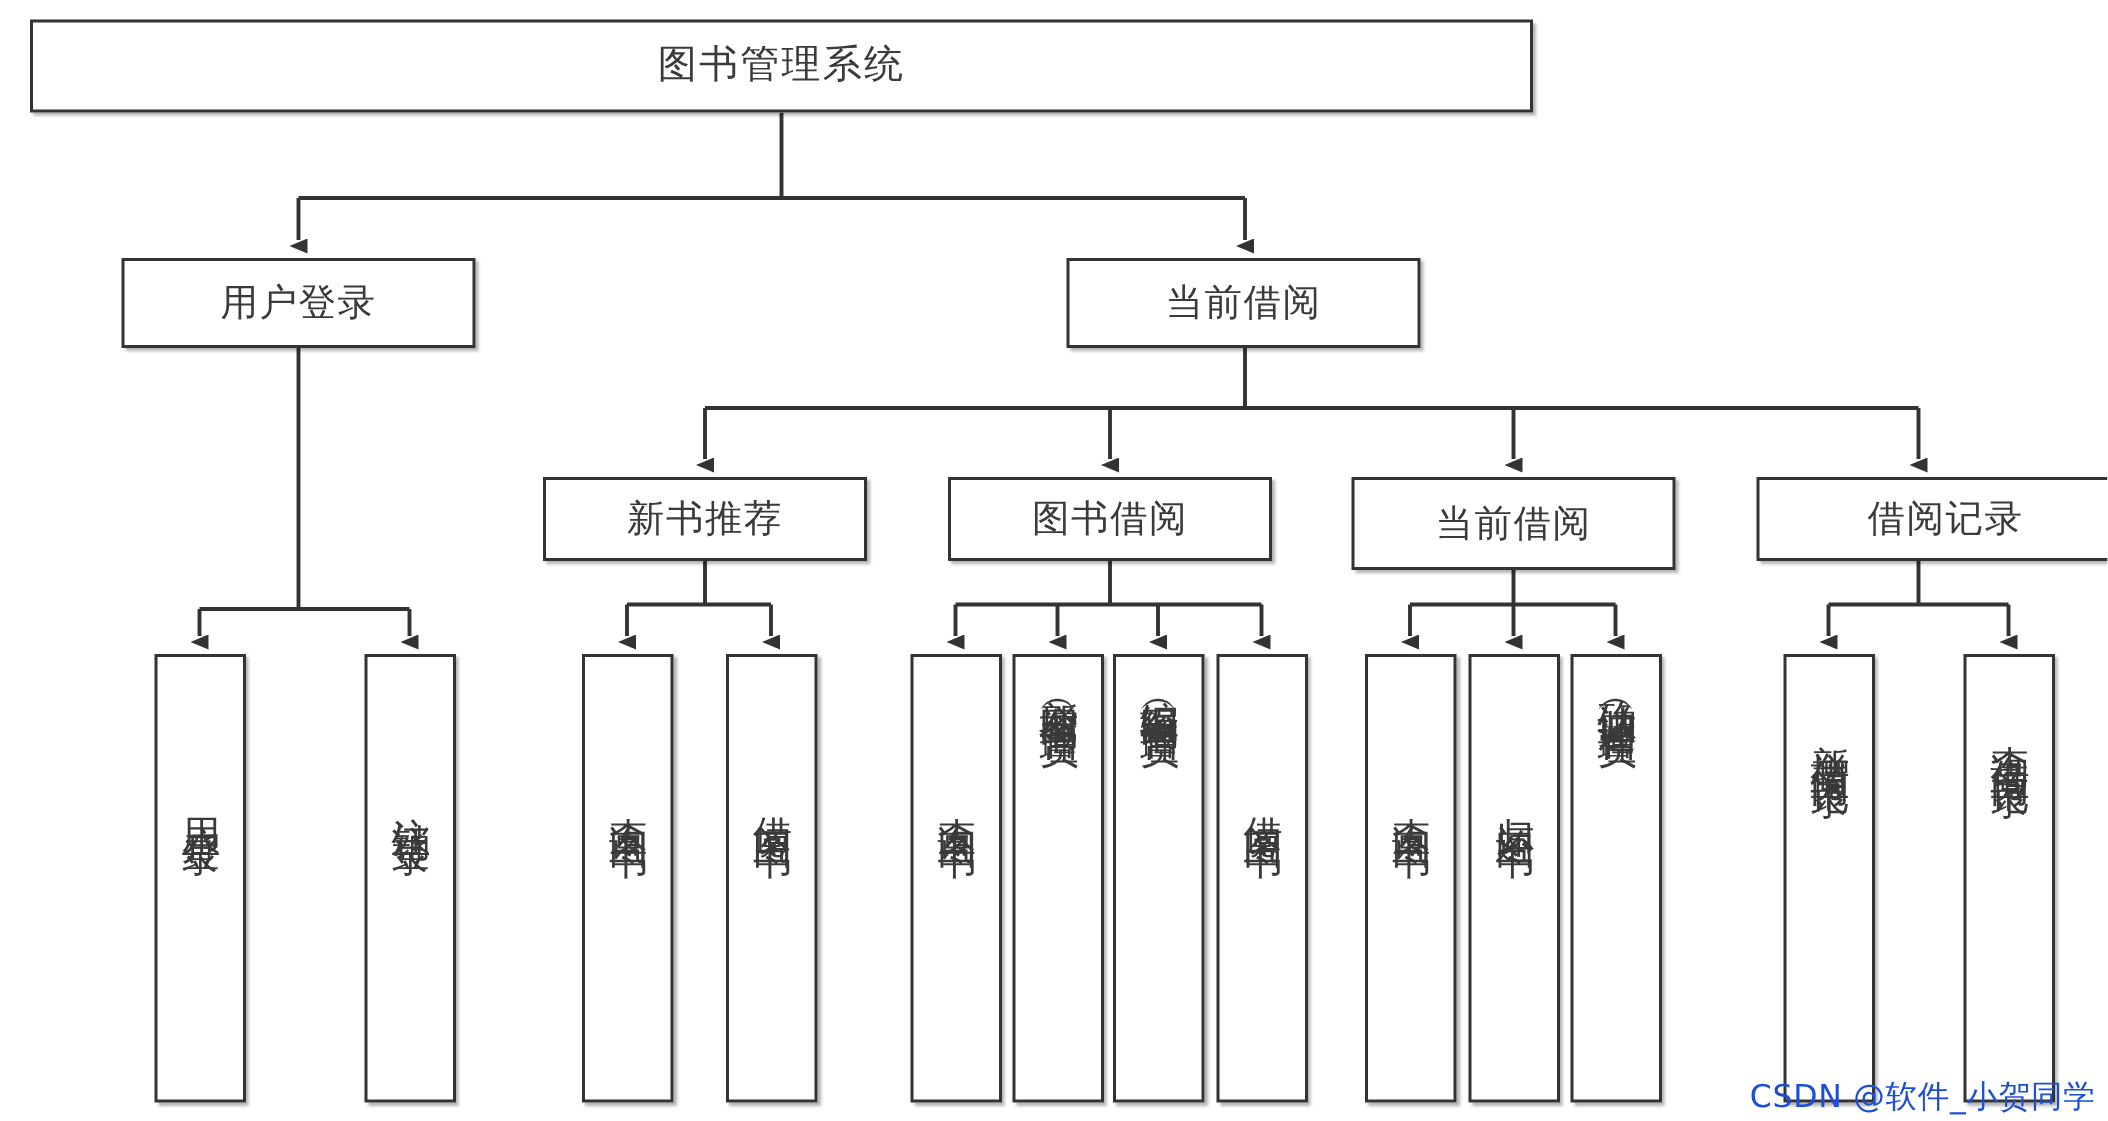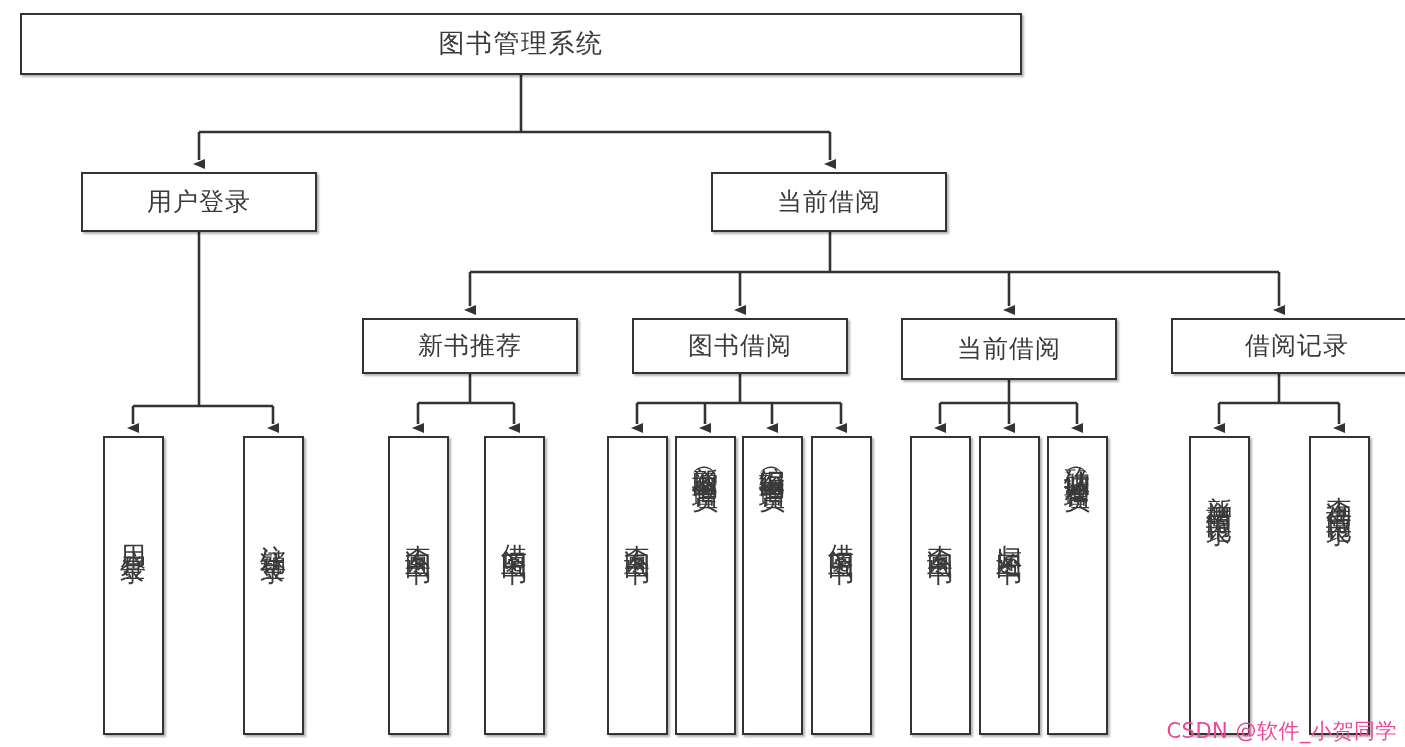--- a/index.html
+++ b/index.html
@@ -70,21 +70,21 @@
     padding-top: 8px;
   }
   .node.vert.tall .label {
     letter-spacing: 3px;
   }
   #watermark {
     position: absolute;
     right: 8px;
     bottom: 2px;
     font-size: 21px;
-    color: #ec4899;
+    color: #1d4ed8;
     letter-spacing: 0.5px;
     z-index: 5;
     white-space: nowrap;
     font-family: "DejaVu Sans", "Liberation Sans", sans-serif;
   }
 </style>
 </head>
 <body>
 
 <div id="canvas">

